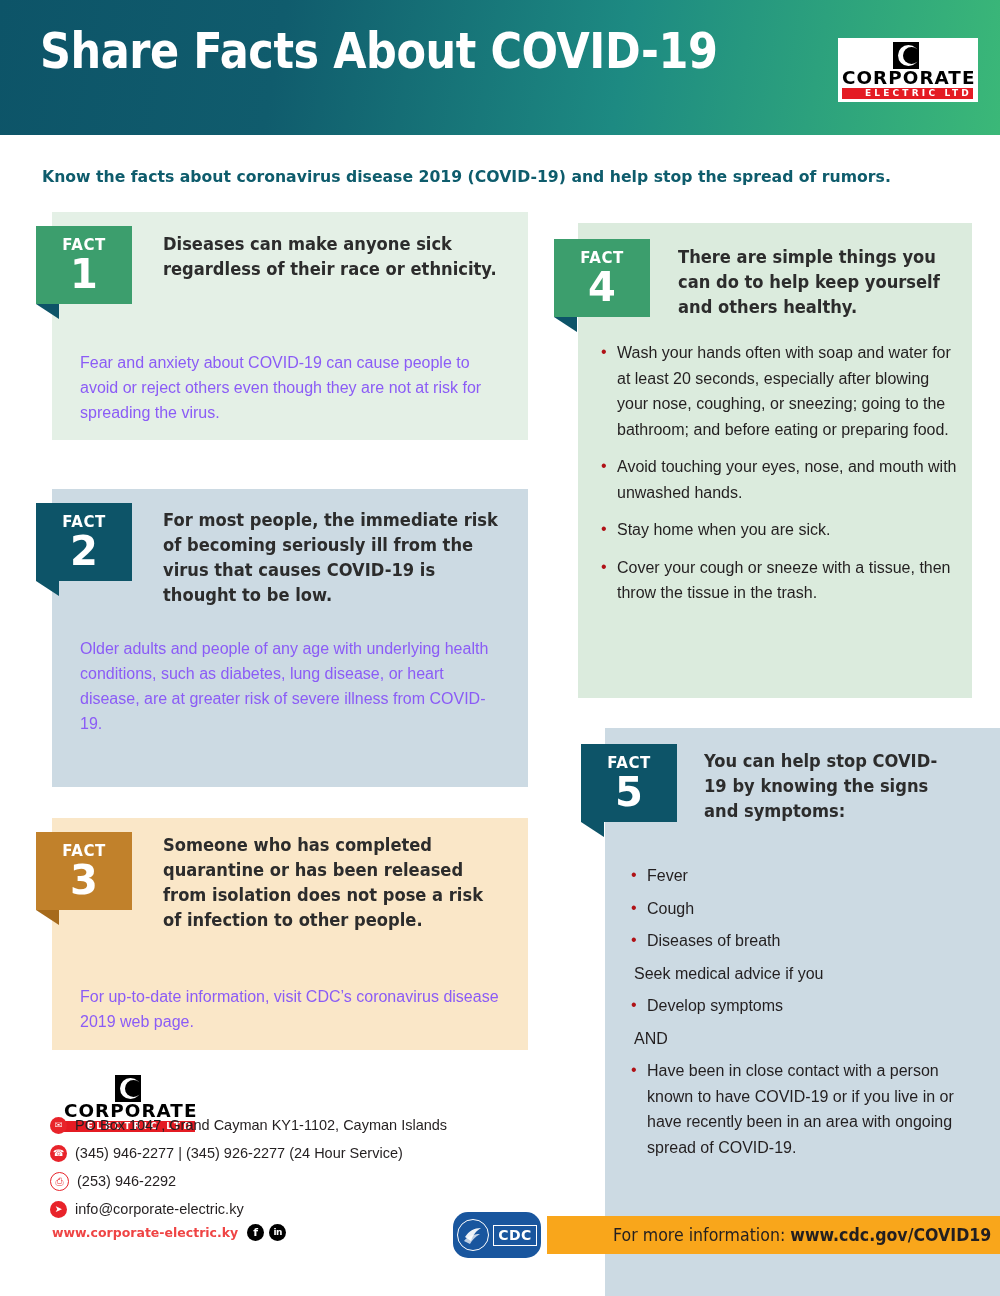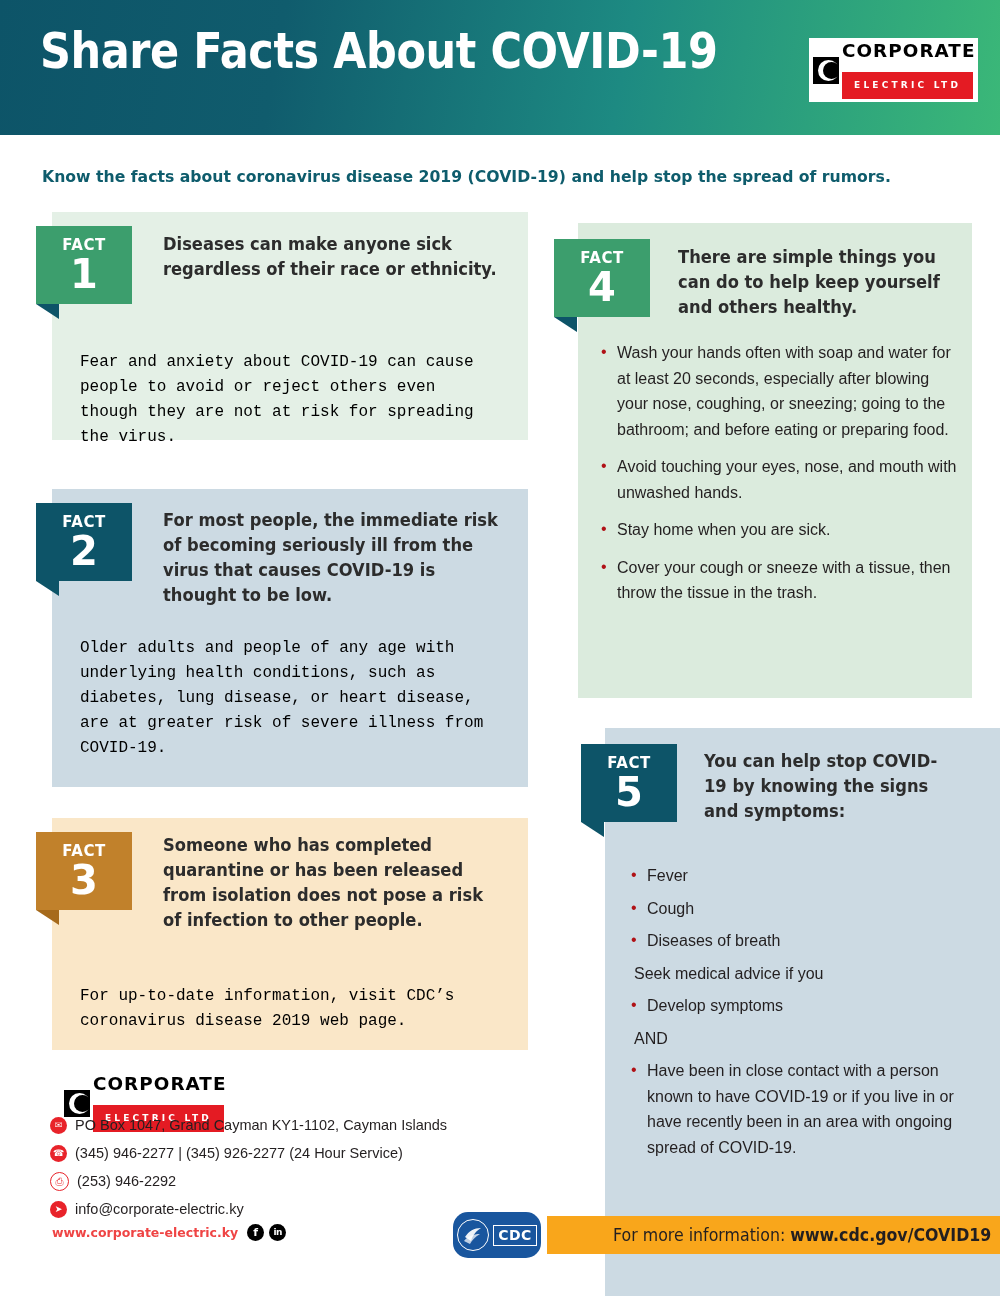--- a/index.html
+++ b/index.html
@@ -20,21 +20,21 @@
     font-weight:700;font-size:50px;line-height:58px;color:#ffffff;
     letter-spacing:-0.5px;
     transform:scaleX(0.86);transform-origin:left top;
     white-space:nowrap;
   }
   
   .logo{
     display:inline-block;background:#ffffff;border:1px solid #ffffff;
     box-sizing:border-box;padding:3px 4px 2px 3px;
   }
-  .logo-row{display:flex;align-items:center;}
+  .logo-row{display:flex;align-items:center;flex-direction:column;}
   .logo-mark{
     width:26px;height:27px;background:#000;position:relative;flex:0 0 auto;
     margin-right:3px;overflow:hidden;
   }
   .logo-mark::after{
     content:"";position:absolute;left:5px;top:3px;width:21px;height:21px;
     border-radius:50%;background:#fff;
   }
   .logo-mark::before{
     content:"";position:absolute;left:10px;top:5px;width:17px;height:17px;
@@ -42,21 +42,21 @@
   }
   .logo-words{display:flex;flex-direction:column;}
   .logo-word1{
     font-family:"DejaVu Sans", sans-serif;font-weight:700;
     font-size:18px;line-height:18px;color:#000;letter-spacing:1px;
     transform:scaleX(1.02);transform-origin:left center;
   }
   .logo-word2{
     background:#e41b23;color:#ffffff;font-family:"DejaVu Sans", sans-serif;
     font-weight:700;font-size:9px;line-height:11px;letter-spacing:3.2px;
-    text-align:center;margin-top:12px;padding:8px 1px;
+    text-align:right;margin-top:1px;padding:0 1px;
   }
   .header-logo{position:absolute;right:22px;top:38px;}
   
   .subtitle{
     position:absolute;left:42px;top:166px;width:930px;
     font-family:"DejaVu Sans", sans-serif;
     font-weight:700;font-size:16.5px;line-height:22px;color:#0e5c6c;
     transform:scaleX(0.95);transform-origin:left top;
     white-space:nowrap;
   }
@@ -80,21 +80,21 @@
     z-index:2;
   }
   .fact-head{
     position:absolute;
     font-family:"DejaVu Sans", sans-serif;font-weight:700;
     font-size:17px;line-height:25px;color:#2c2c2c;
     transform:scaleX(0.96);transform-origin:left top;
   }
   .fact-body{
     position:absolute;
-    font-size:16px;line-height:25px;color:#000000;font-family:Liberation Mono, monospace;
+    font-size:16px;line-height:25px;color:#8b5cf6;
   }
   .bullets{position:absolute;margin:0;padding:0;list-style:none;}
   .bullets li{
     position:relative;padding-left:17px;font-size:16px;line-height:25.5px;
     color:#231f20;margin-bottom:12px;
   }
   .bullets li::before{
     content:"\2022";position:absolute;left:1px;top:-1px;
     color:#b01116;font-size:16px;line-height:25.5px;
   }

